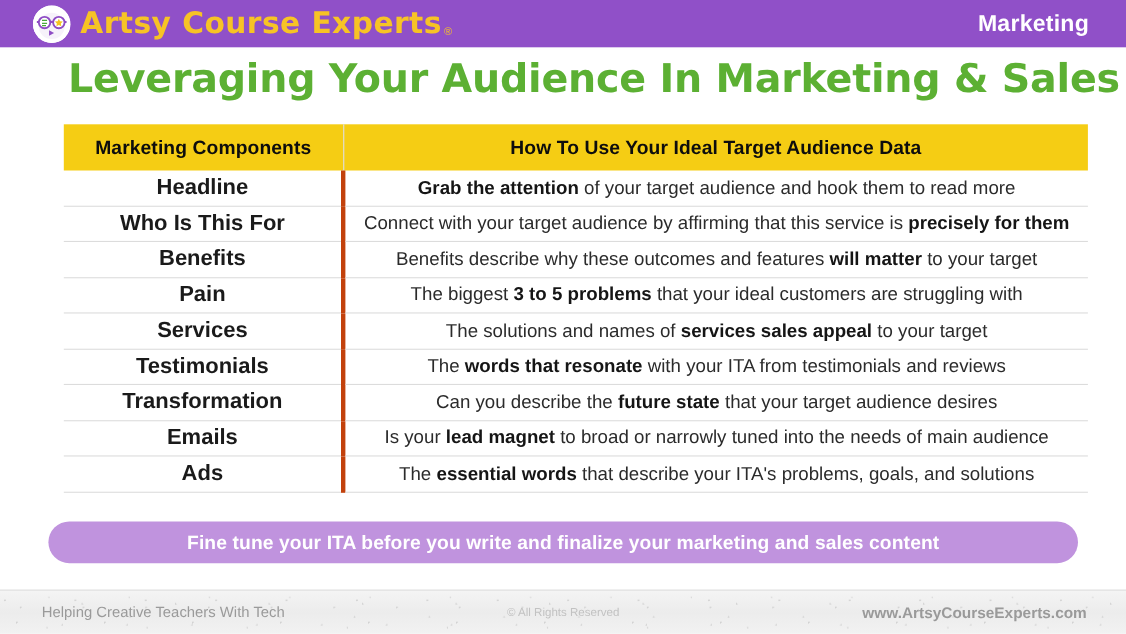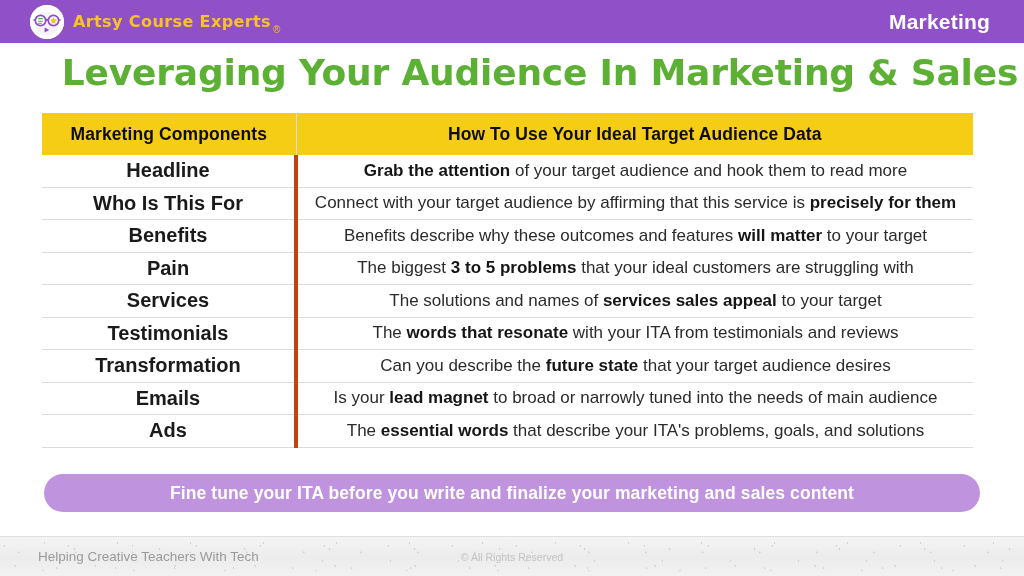--- a/index.html
+++ b/index.html
@@ -33,21 +33,21 @@
     width: 34px; height: 34px;
     border-radius: 50%;
     background: #ffffff;
     position: relative;
     flex: 0 0 auto;
   }
   .brand-logo svg { display: block; }
   .brand-name {
     margin-left: 9px;
     color: #f7c325;
-    font-size: 16px;
+    font-size: 27px;
     font-weight: bold;
     letter-spacing: 0.4px;
     font-family: "DejaVu Sans", sans-serif;
     white-space: nowrap;
   }
   .brand-tm {
     color: #f7c325;
     font-size: 10px;
     margin-left: 2px;
     align-self: flex-end;
@@ -76,21 +76,21 @@
     font-weight: bold;
     font-family: "DejaVu Sans", sans-serif;
     letter-spacing: -0.2px;
     white-space: nowrap;
     padding-left: 28px;
   }
 
   
   .table-wrap {
     position: absolute;
-    left: 42px; top: 113px;
+    left: 58px; top: 113px;
     width: 931px;
   }
   table.matrix {
     width: 931px;
     border-collapse: collapse;
     table-layout: fixed;
   }
   table.matrix col.c1 { width: 254px; }
   table.matrix col.c2 { width: 677px; }
 
@@ -269,13 +269,14 @@
   </table>
 </div>
 
 <div class="pill">
   <span>Fine tune your ITA before you write and finalize your marketing and sales content</span>
 </div>
 
 <div class="footer">
   <div class="footer-left">Helping Creative Teachers With Tech</div>
   <div class="footer-center">© All Rights Reserved</div>
+  <div class="footer-right">www.ArtsyCourseExperts.com</div>
 </div>
 
 </body></html>

